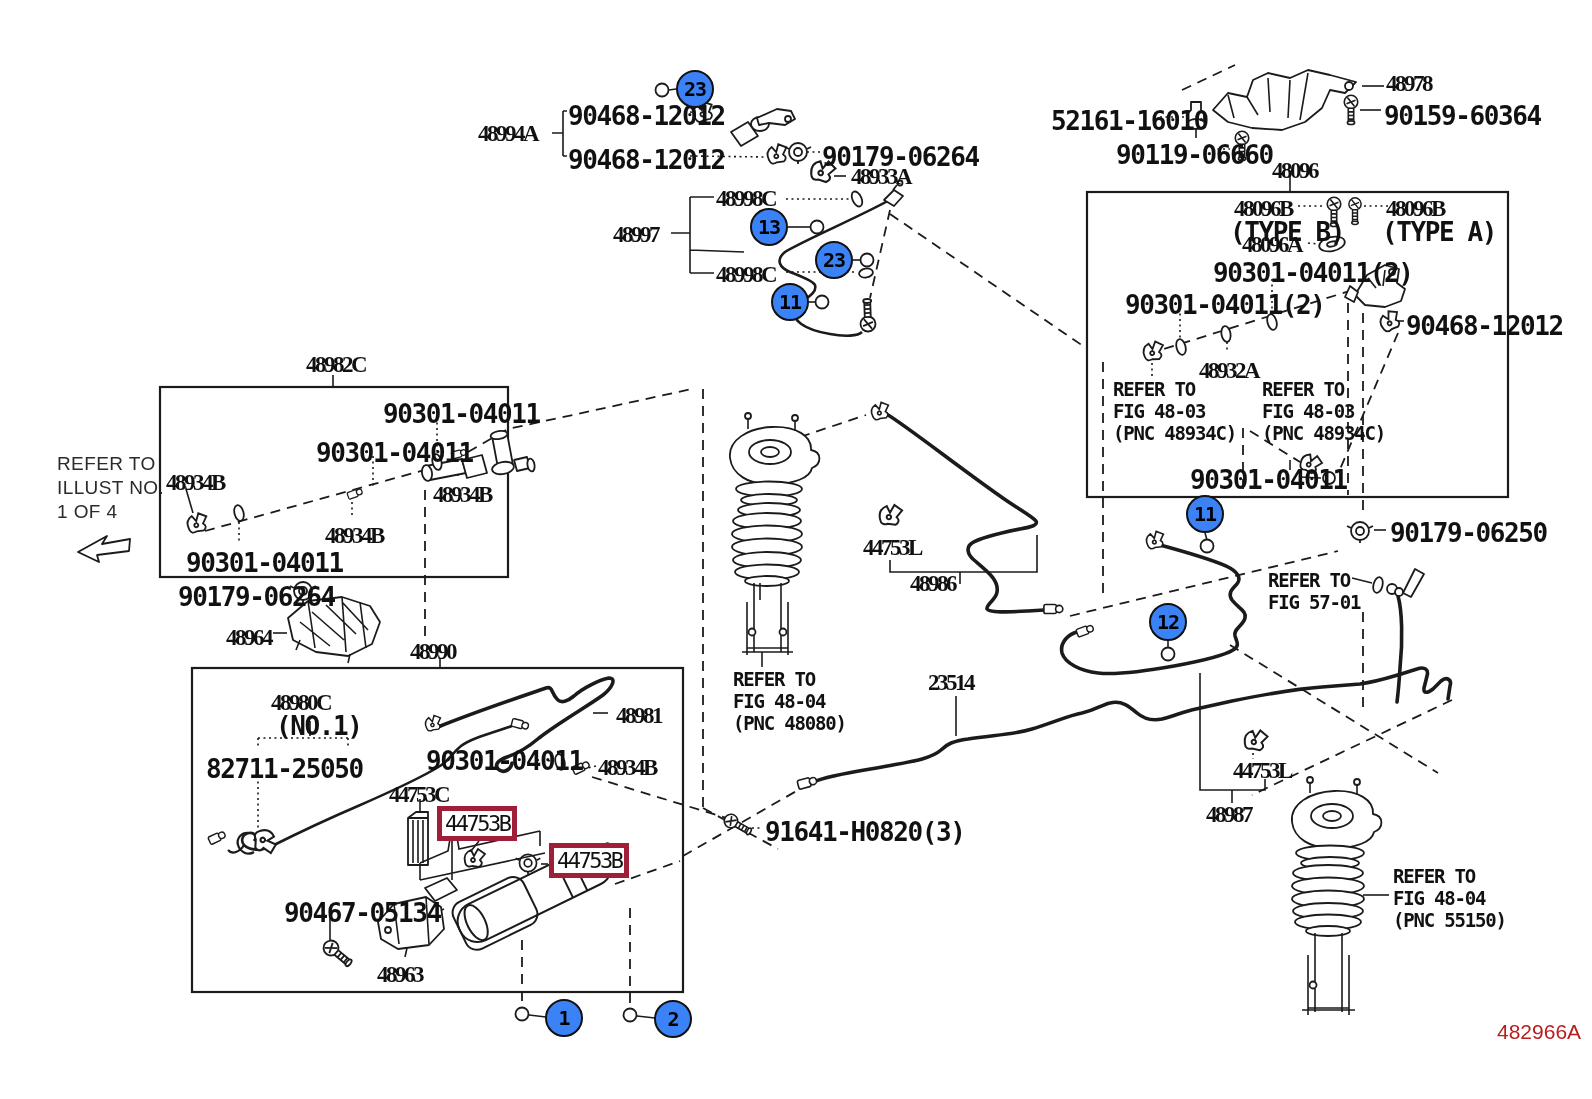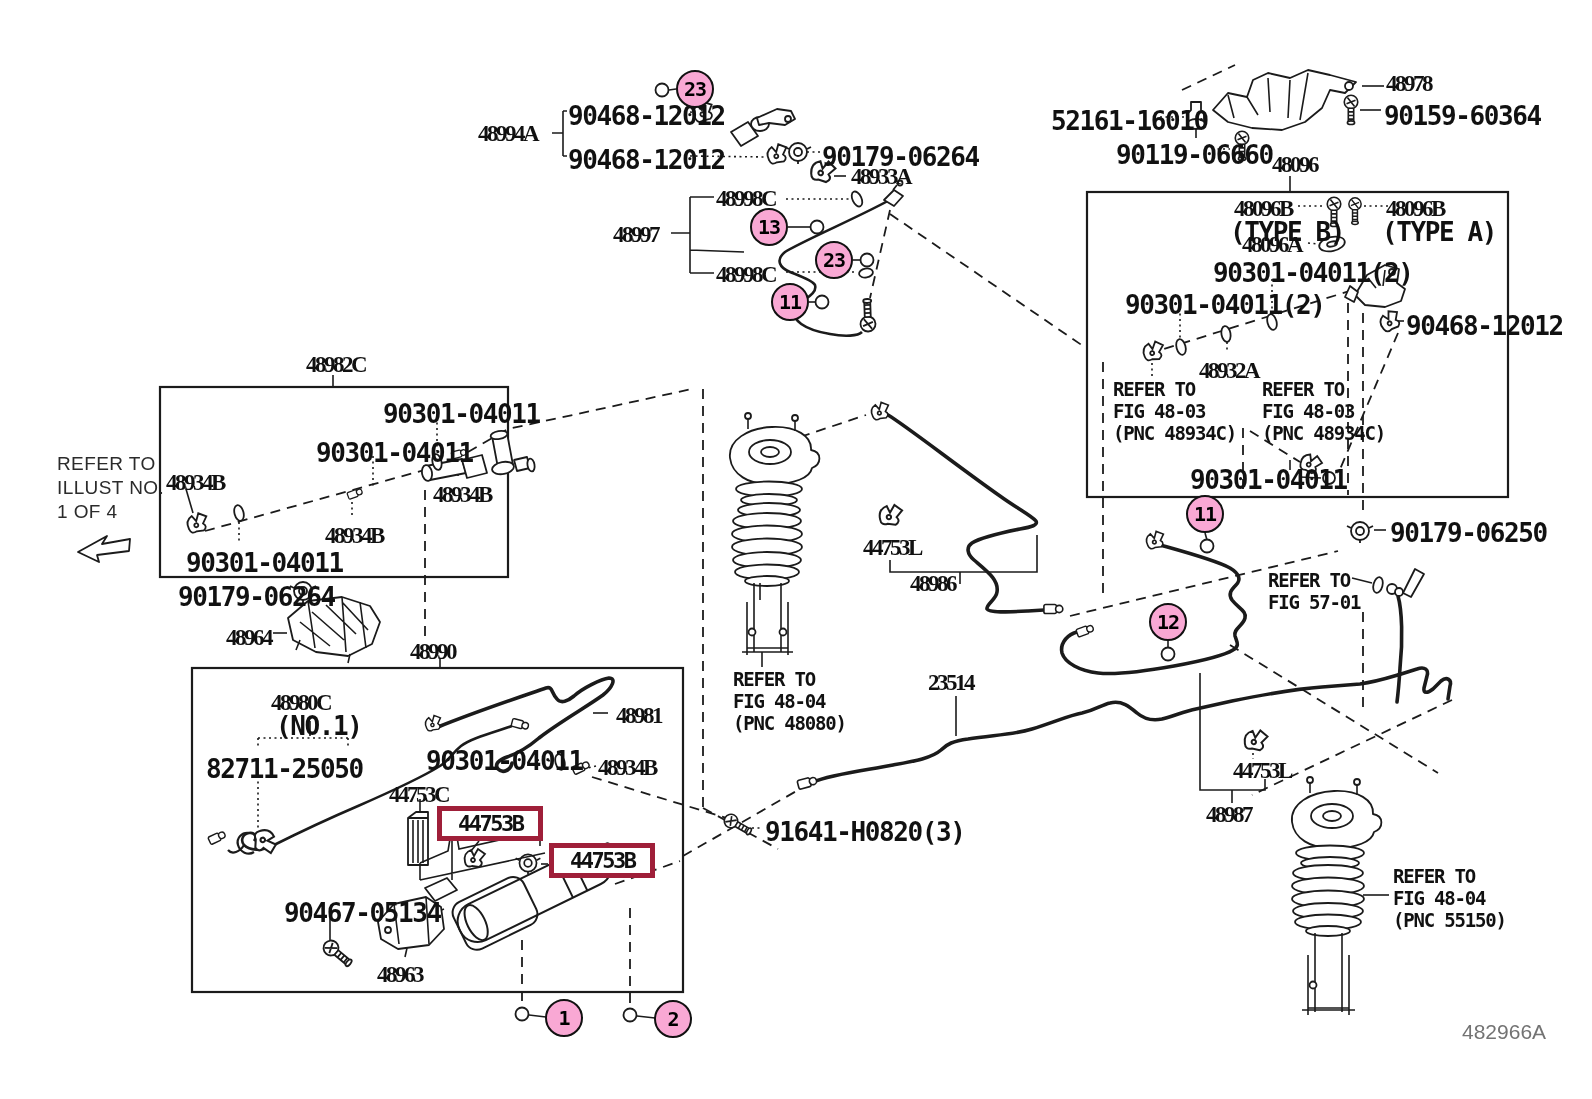--- a/index.html
+++ b/index.html
@@ -17,26 +17,26 @@
   .pl { position:absolute; font-weight:bold; color:#111; white-space:nowrap; }
   .lg { font-size:23px; letter-spacing:-2.5px;font-family:Liberation Serif, serif; }
   .sm { font-size:26px; letter-spacing:-1.4px; }
   .note { position:absolute; font-weight:bold; font-size:19px; letter-spacing:-1.2px;
           line-height:22px; color:#111; white-space:nowrap; }
   .note span { display:block; }
   .sans-note { position:absolute; font-family:"Liberation Sans",sans-serif; font-weight:normal;
                font-size:19px; letter-spacing:0.4px; color:#2b2b2b; line-height:24px; white-space:nowrap; }
   .sans-note span { display:block; }
   .callout { position:absolute; width:38px; height:38px; border:2.5px solid #111; border-radius:50%;
-             display:flex; align-items:center; justify-content:center; background:#f9a8d4;
+             display:flex; align-items:center; justify-content:center; background:#3b82f6;
              font-weight:bold; font-size:20px; letter-spacing:-1px; box-sizing:border-box;
              transform:translate(-50%,-50%); }
-  .hl { position:absolute; border:5px solid #9f1f39; background:#fff; padding:0 16px;
-        font-weight:bold; font-size:22px; line-height:25px; letter-spacing:-2.5px; color:#111; }
-  .fig-code { position:absolute; font-family:"Liberation Sans",sans-serif; font-size:21px; color:#737373; }
+  .hl { position:absolute; border:5px solid #9f1f39; background:#fff; padding:0 3px;
+        font-weight:normal; font-size:22px; line-height:25px; letter-spacing:-2.5px; color:#111; }
+  .fig-code { position:absolute; font-family:"Liberation Sans",sans-serif; font-size:21px; color:#b91c1c;margin-left:35px; }
 </style>
 </head>
 <body>
 
 <div id="canvas">
 
 <svg width="1592" height="1099" viewBox="0 0 1592 1099">
   <defs>
     <g id="bolt">
           <circle r="7.5"></circle>
@@ -320,21 +320,21 @@
 <div class="pl sm" style="left:568px;top:145px">90468-12012</div>
 <div class="pl sm" style="left:822px;top:142px">90179-06264</div>
 <div class="pl lg" style="left:851px;top:164px">48933A</div>
 <div class="pl lg" style="left:716px;top:186px">48998C</div>
 <div class="pl lg" style="left:613px;top:222px">48997</div>
 <div class="pl lg" style="left:716px;top:262px">48998C</div>
 <div class="pl sm" style="left:1051px;top:106px">52161-16010</div>
 <div class="pl lg" style="left:1386px;top:71px">48978</div>
 <div class="pl sm" style="left:1384px;top:101px">90159-60364</div>
 <div class="pl sm" style="left:1116px;top:140px">90119-06660</div>
-<div class="pl lg" style="left:1272px;top:152px">48096</div>
+<div class="pl lg" style="left:1272px;top:158px">48096</div>
 <div class="pl lg" style="left:1234px;top:196px">48096B</div>
 <div class="pl sm" style="left:1230px;top:217px">(TYPE B)</div>
 <div class="pl lg" style="left:1386px;top:196px">48096B</div>
 <div class="pl sm" style="left:1382px;top:217px">(TYPE A)</div>
 <div class="pl lg" style="left:1242px;top:232px">48096A</div>
 <div class="pl sm" style="left:1213px;top:258px">90301-04011(2)</div>
 <div class="pl sm" style="left:1125px;top:290px">90301-04011(2)</div>
 <div class="pl sm" style="left:1406px;top:311px">90468-12012</div>
 <div class="pl lg" style="left:1199px;top:358px">48932A</div>
 <div class="pl sm" style="left:1190px;top:465px">90301-04011</div>

